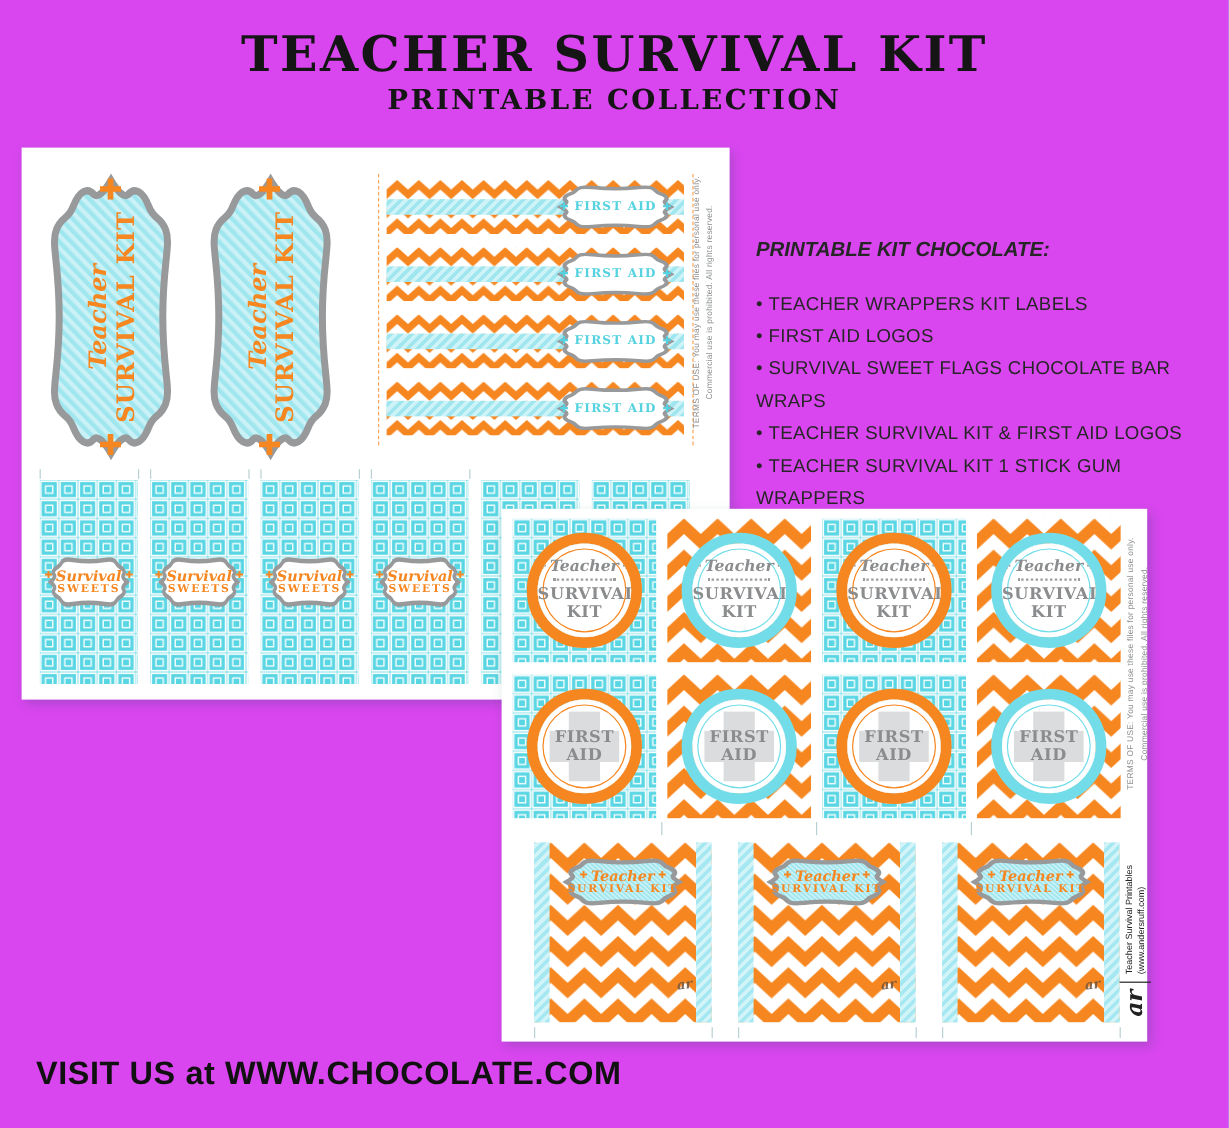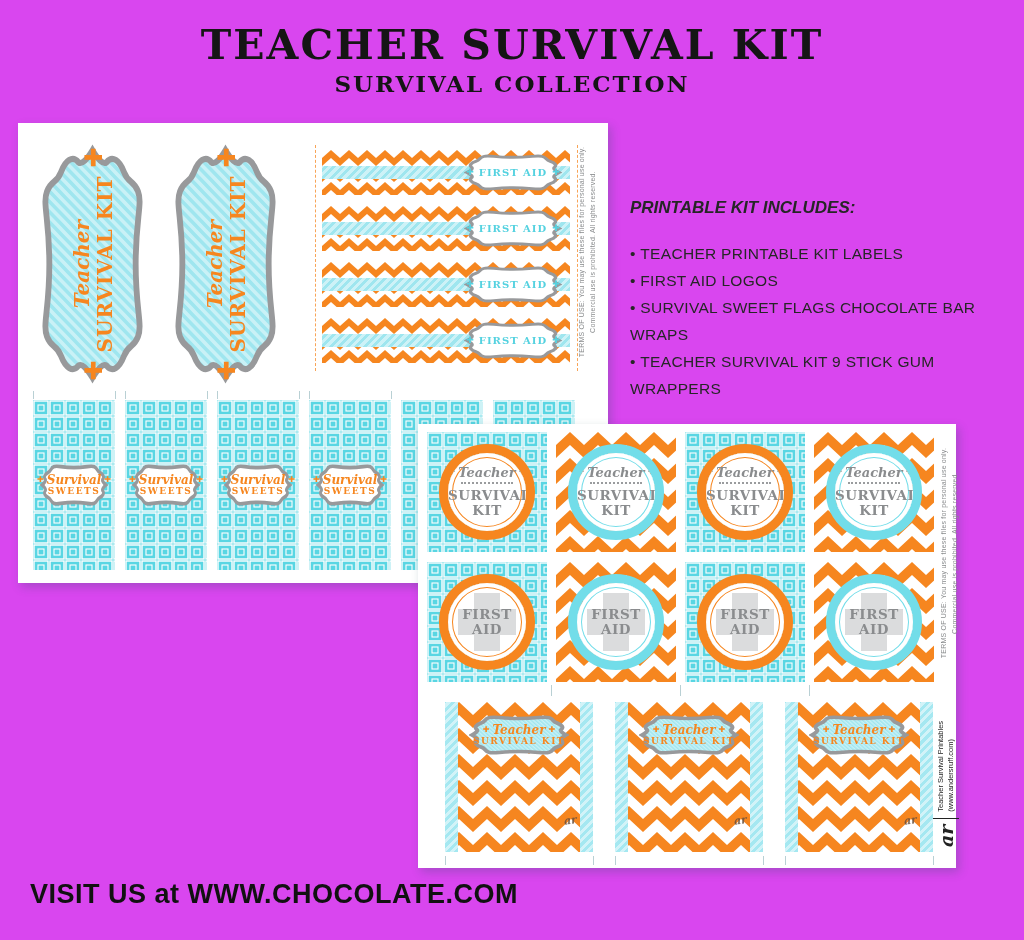--- a/index.html
+++ b/index.html
@@ -120,21 +120,21 @@
     </pattern>
     <path id="plaqueH" d="M100 8 C138 8 150 2 160 6 C170 10 166 14 176 18 C186 22 190 28 184 33 C182 36 186 40 194 45 C186 50 182 54 184 57 C190 62 186 68 176 72 C166 76 170 80 160 84 C150 88 138 82 100 82 C62 82 50 88 40 84 C30 80 34 76 24 72 C14 68 10 62 16 57 C18 54 14 50 6 45 C14 40 18 36 16 33 C10 28 14 22 24 18 C34 14 30 10 40 6 C50 2 62 8 100 8 Z"></path>
     <path id="plaqueV" d="M8 100 C8 138 2 150 6 160 C10 170 14 166 18 176 C22 186 28 190 33 184 C36 182 40 186 45 194 C50 186 54 182 57 184 C62 190 68 186 72 176 C76 166 80 170 84 160 C88 150 82 138 82 100 C82 62 88 50 84 40 C80 30 76 34 72 24 C68 14 62 10 57 16 C54 18 50 14 45 6 C40 14 36 18 33 16 C28 10 22 14 18 24 C14 34 10 30 6 40 C2 50 8 62 8 100 Z"></path>
   </defs>
 </svg>
 
 <div class="canvas">
 
   <div class="hdr">
     <div class="t1">TEACHER SURVIVAL KIT</div>
-    <div class="t2">SURVIVAL COLLECTION</div>
+    <div class="t2">PRINTABLE COLLECTION</div>
   </div>
 
   <div class="sheet sl">
 
     <div class="biglab" style="left:22px;top:20px">
       <svg class="fill" viewBox="0 0 90 200" preserveAspectRatio="none">
           <use href="#plaqueV" fill="url(#stripe)" stroke="#98999B" stroke-width="5"></use>
         </svg>
       <div class="bigc">
         <span class="bigx">✚</span>
@@ -531,24 +531,25 @@
         <span class="crbar"></span>
         <span class="crcol">
           <span>Teacher Survival Printables</span>
           <span>(www.andersruff.com)</span>
         </span>
       </div>
     </div>
   </div>
 
   <div class="inc">
-    <div class="h">PRINTABLE KIT INCLUDES:</div>
+    <div class="h">PRINTABLE KIT CHOCOLATE:</div>
     <ul>
-      <li>TEACHER PRINTABLE KIT LABELS</li>
+      <li>TEACHER WRAPPERS KIT LABELS</li>
       <li>FIRST AID LOGOS</li>
       <li>SURVIVAL SWEET FLAGS CHOCOLATE BAR WRAPS</li>
-      <li>TEACHER SURVIVAL KIT 9 STICK GUM WRAPPERS</li>
+      <li>TEACHER SURVIVAL KIT &amp; FIRST AID LOGOS</li>
+      <li>TEACHER SURVIVAL KIT 1 STICK GUM WRAPPERS</li>
     </ul>
   </div>
 
   <div class="visit">VISIT US at WWW.CHOCOLATE.COM</div>
 
 </div>
 
 </body></html>

